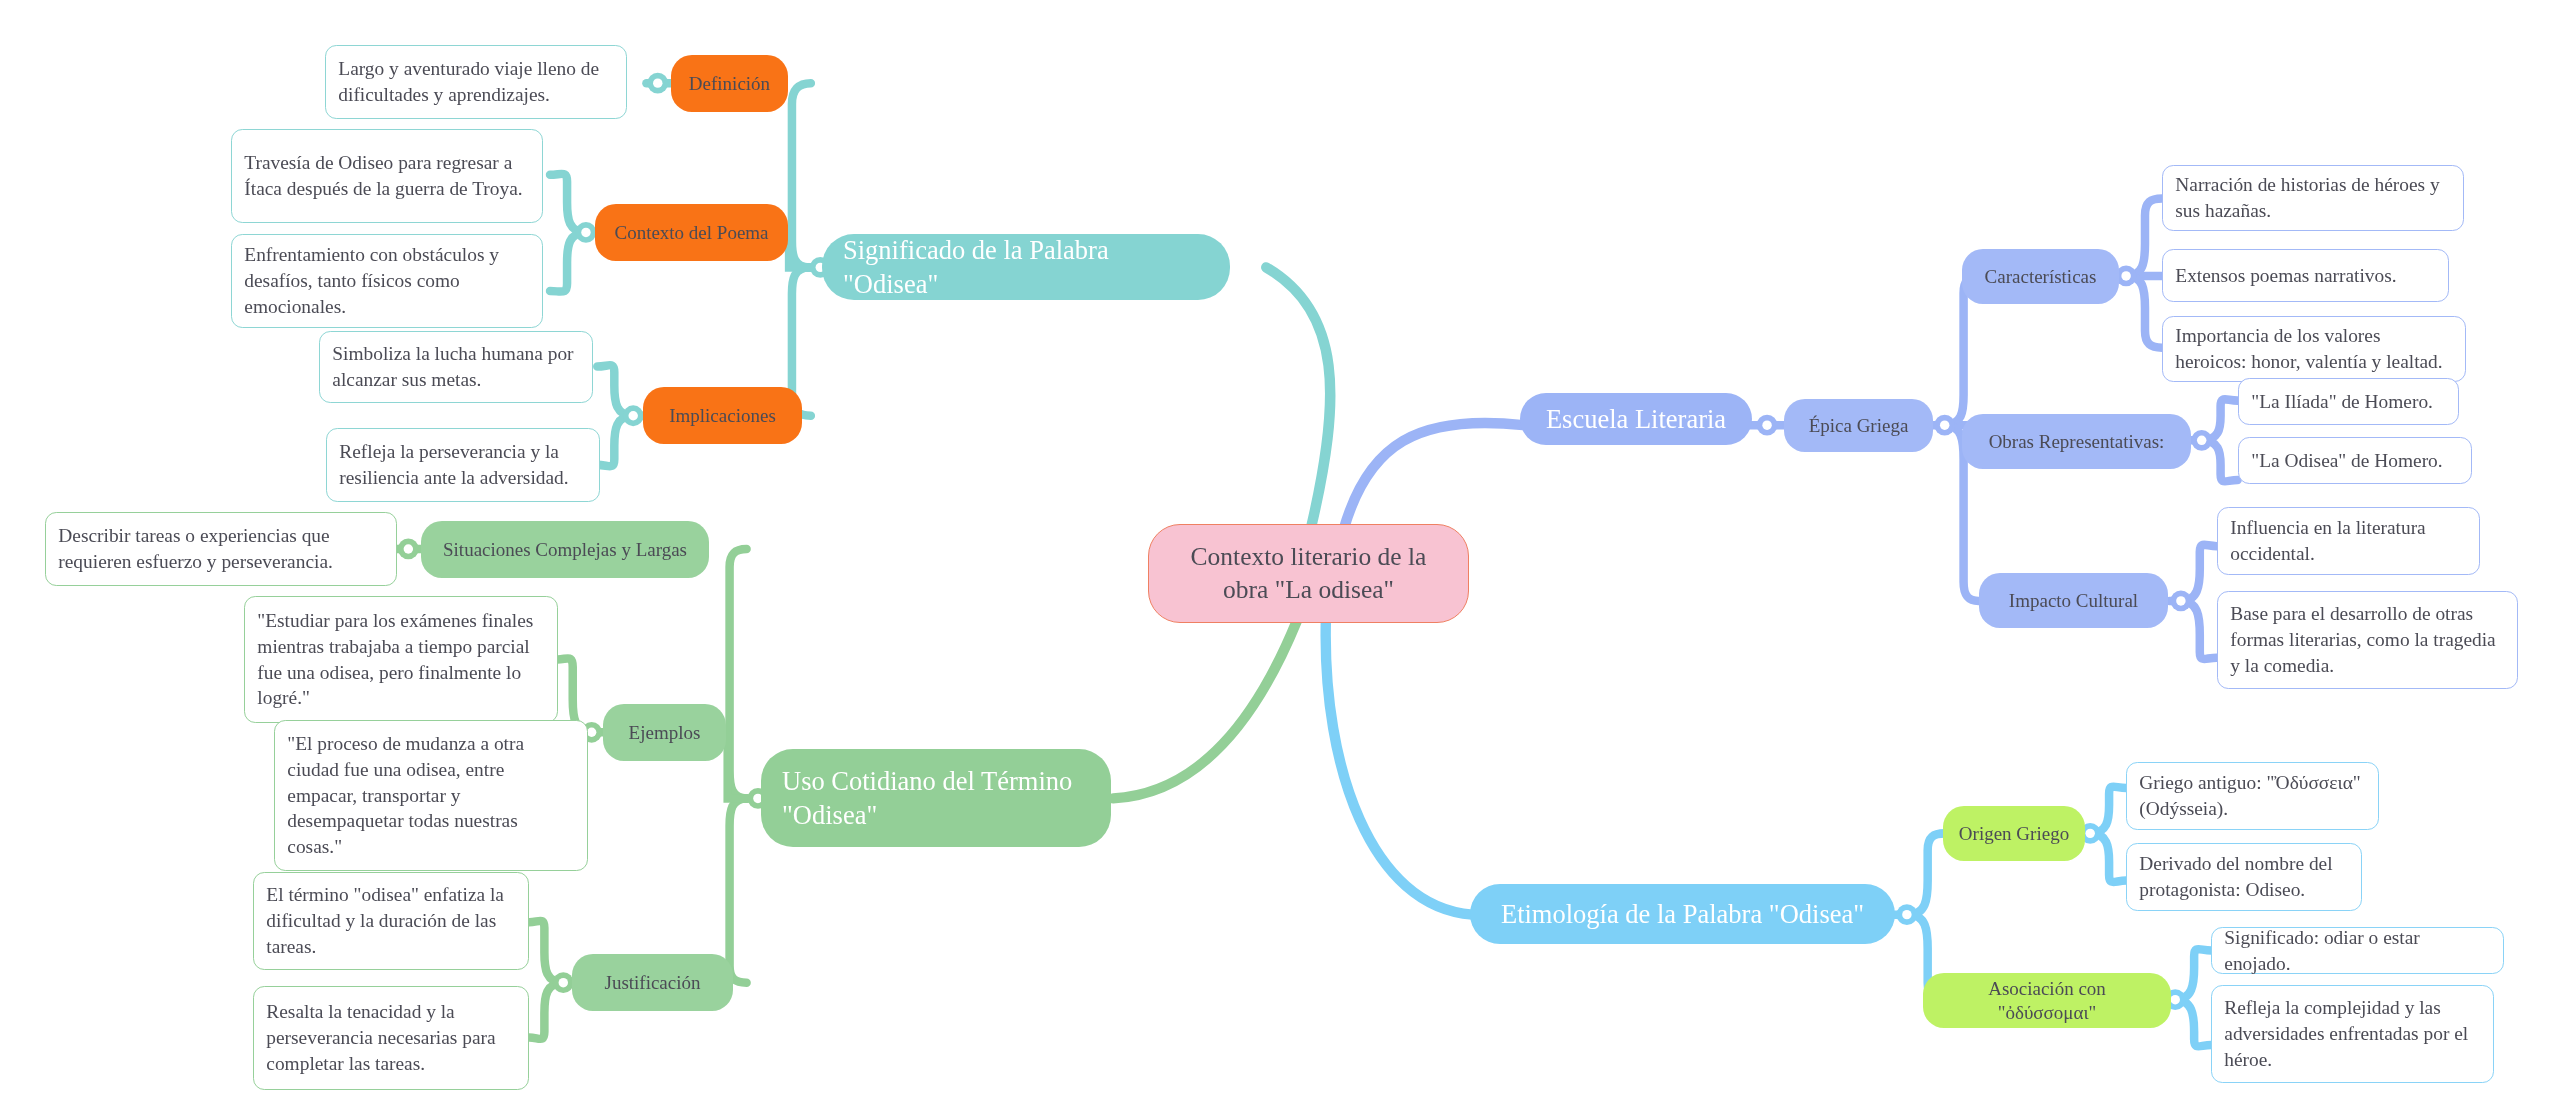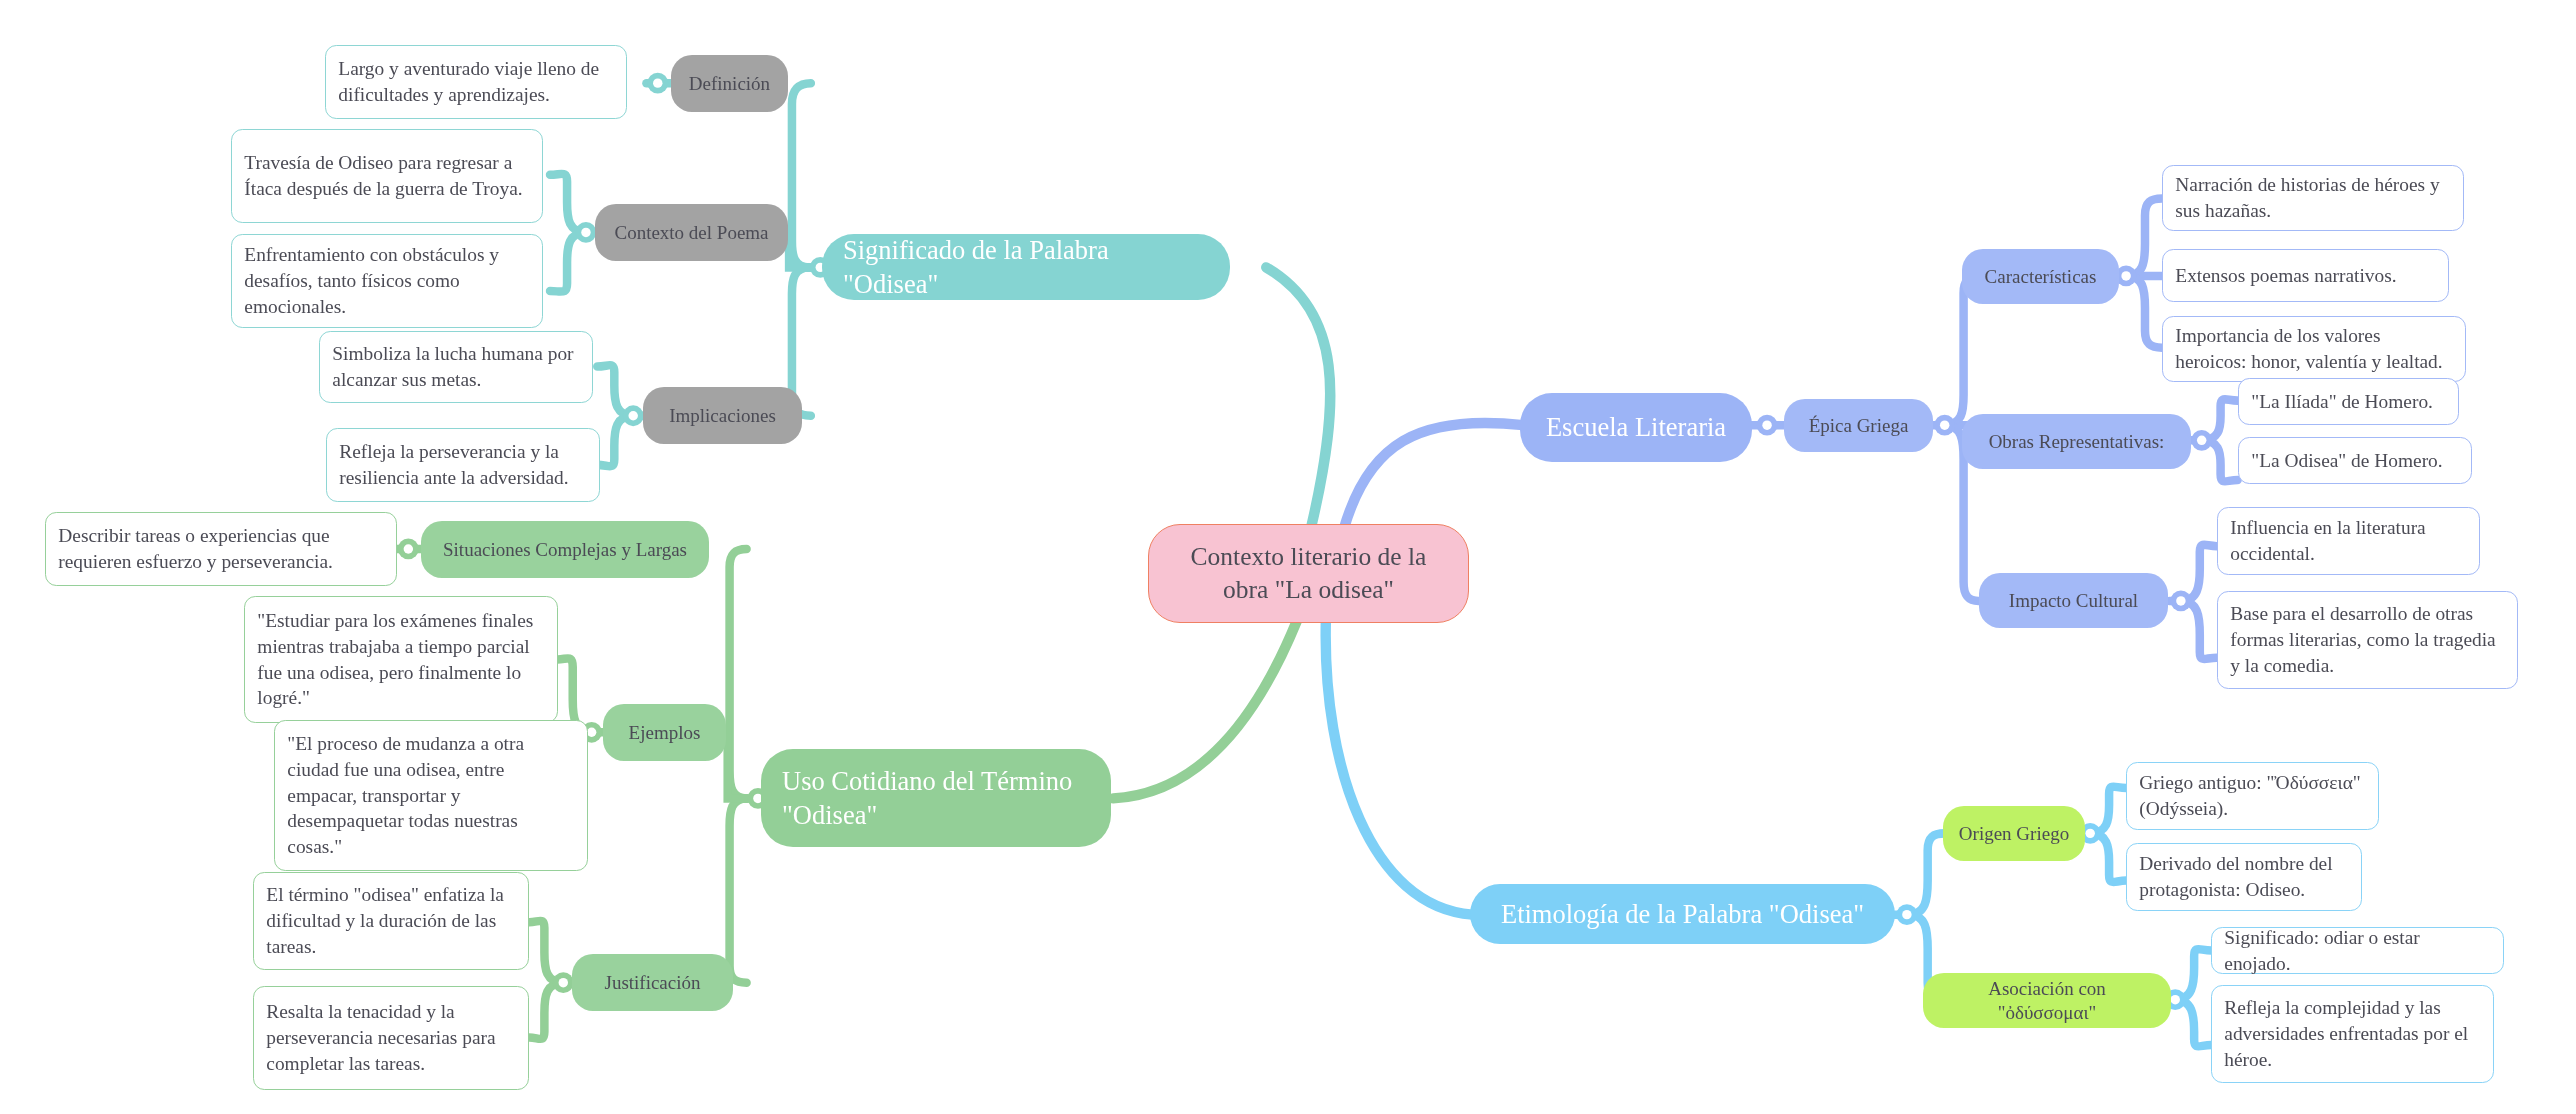--- a/index.html
+++ b/index.html
@@ -25,21 +25,21 @@
   
   .b1{border-radius:32px;color:#ffffff;font-size:26.5px;line-height:1.3;padding:9.4px 21px;}
   .b1.teal{background:#85d4d2;}
   .b1.green{background:#93cf97;}
   .b1.violet{background:#9cb4f6;}
   .b1.sky{background:#7ed0f7;}
 
   
   .b2{border-radius:21px;color:#4b4b55;font-size:19px;line-height:1.25;padding:6.6px 15px;
       justify-content:center;text-align:center;}
-  .b2.teal{background:#a3a3a3;justify-content:center;}
+  .b2.teal{background:#f97316;justify-content:center;}
   .b2.green{background:#99d29d;}
   .b2.violet{background:#a3b9f7;}
   .b2.sky{background:#bef264;}
 
   
   .leaf{
     background:#ffffff;border-radius:11.3px;border:1.5px solid #cccccc;
     font-size:19.4px;line-height:1.33;color:#4b4b55;padding:8.5px 12.3px;
     align-items:center;
   }
@@ -217,21 +217,21 @@
   <div class="node b2 green" style="left:572px;top:954px;width:161px;height:57px;">
     <span class="txt">Justificación</span>
   </div>
   <div class="node leaf green" style="left:253px;top:872px;width:276px;height:98px;">
     <span class="txt">El término "odisea" enfatiza la dificultad y la duración de las tareas.</span>
   </div>
   <div class="node leaf green" style="left:253px;top:986px;width:276px;height:104px;">
     <span class="txt">Resalta la tenacidad y la perseverancia necesarias para completar las tareas.</span>
   </div>
 
-  <div class="node b1 violet" style="left:1520px;top:393px;width:232px;height:69px;justify-content:center;text-align:center;">
+  <div class="node b1 violet" style="left:1520px;top:393px;width:232px;height:52px;justify-content:center;text-align:center;">
     <span class="txt">Escuela Literaria</span>
   </div>
 
   <div class="node b2 violet" style="left:1784px;top:399px;width:149px;height:53px;">
     <span class="txt">Épica Griega</span>
   </div>
 
   <div class="node b2 violet" style="left:1962px;top:249px;width:157px;height:55px;">
     <span class="txt">Características</span>
   </div>

